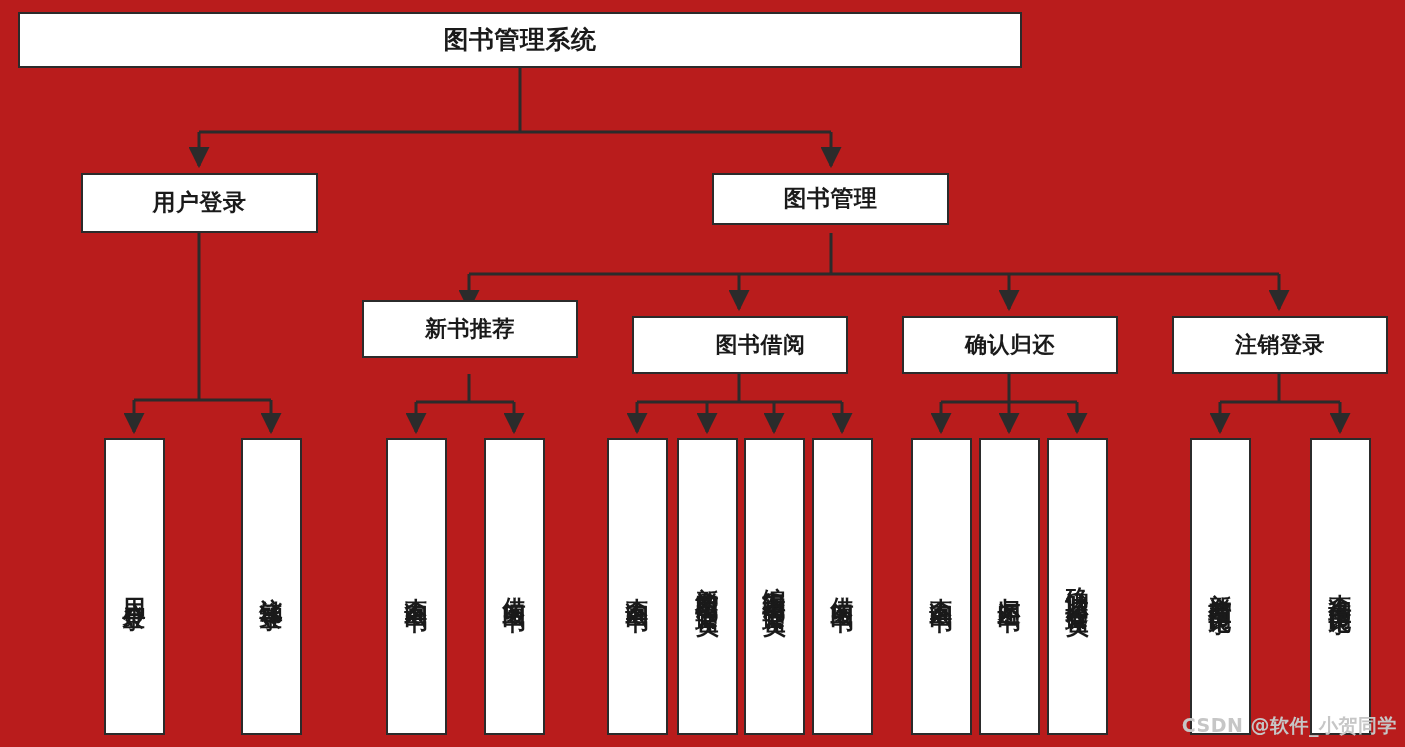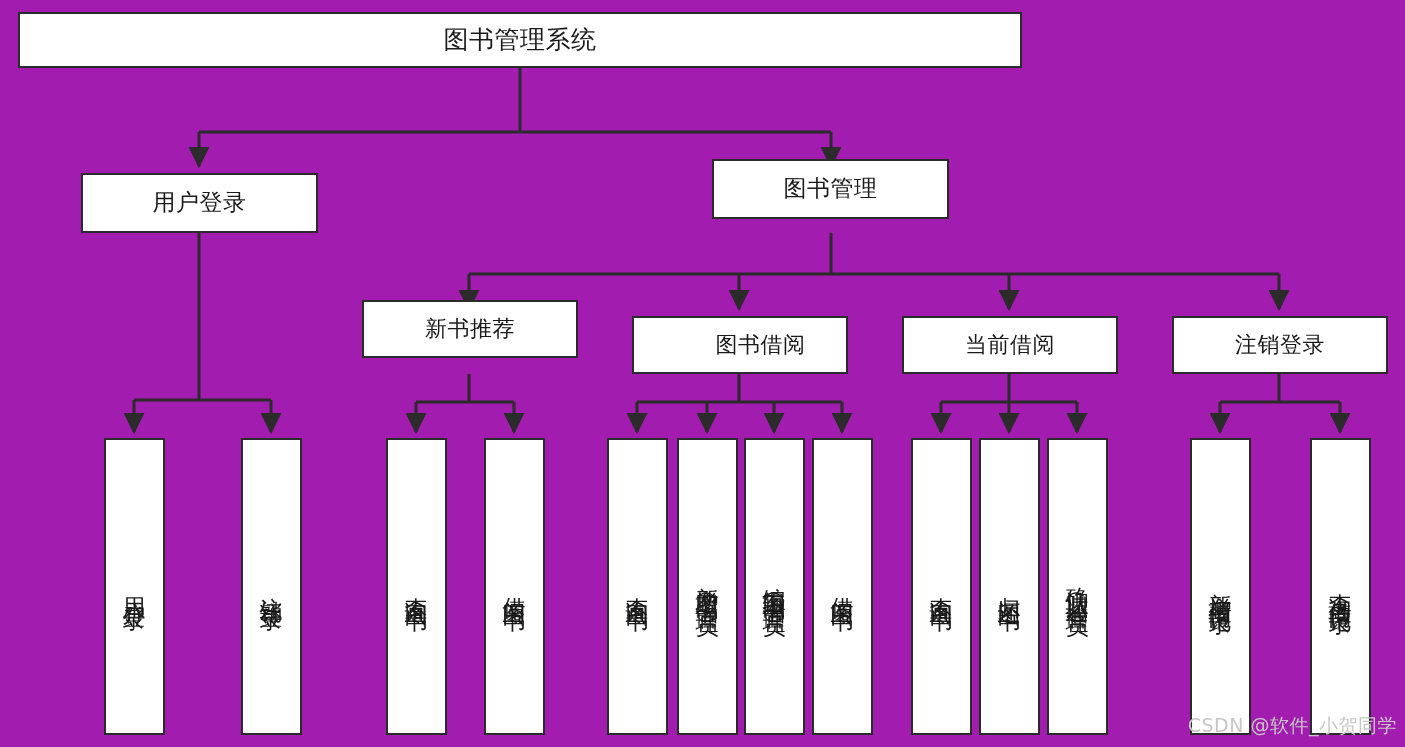--- a/index.html
+++ b/index.html
@@ -7,22 +7,23 @@
     padding: 0;
     background: #ffffff;
   }
   body {
     font-family: "DejaVu Sans", "Liberation Sans", sans-serif;
   }
   #canvas {
     position: relative;
     width: 1405px;
     height: 747px;
-    background: #a21caf;
+    background: #b91c1c;
     overflow: hidden;
+    font-weight: bold;
   }
   svg#wires {
     position: absolute;
     left: 0;
     top: 0;
     width: 1405px;
     height: 747px;
     pointer-events: none;
   }
   .node {
@@ -132,34 +133,34 @@
   </svg>
 
   <div class="node h root" style="left:18px; top:12px; width:1004px; height:56px;">
     <span class="lbl">图书管理系统</span>
   </div>
 
   <div class="node h lvl2" style="left:81px; top:173px; width:237px; height:60px;">
     <span class="lbl">用户登录</span>
   </div>
 
-  <div class="node h lvl2" style="left:712px; top:159px; width:237px; height:60px;">
+  <div class="node h lvl2" style="left:712px; top:173px; width:237px; height:52px;">
     <span class="lbl">图书管理</span>
   </div>
 
   <div class="node h lvl3" style="left:362px; top:300px; width:216px; height:58px;">
     <span class="lbl">新书推荐</span>
   </div>
 
   <div class="node h lvl3" style="left:632px; top:316px; width:216px; height:58px;padding-left:41px;">
     <span class="lbl">图书借阅</span>
   </div>
 
   <div class="node h lvl3" style="left:902px; top:316px; width:216px; height:58px;">
-    <span class="lbl">当前借阅</span>
+    <span class="lbl">确认归还</span>
   </div>
 
   <div class="node h lvl3" style="left:1172px; top:316px; width:216px; height:58px;">
     <span class="lbl">注销登录</span>
   </div>
 
   <div class="node v" style="left:104px; top:438px; width:61px; height:297px;">
     <span class="lbl">用户登录</span>
   </div>
 

